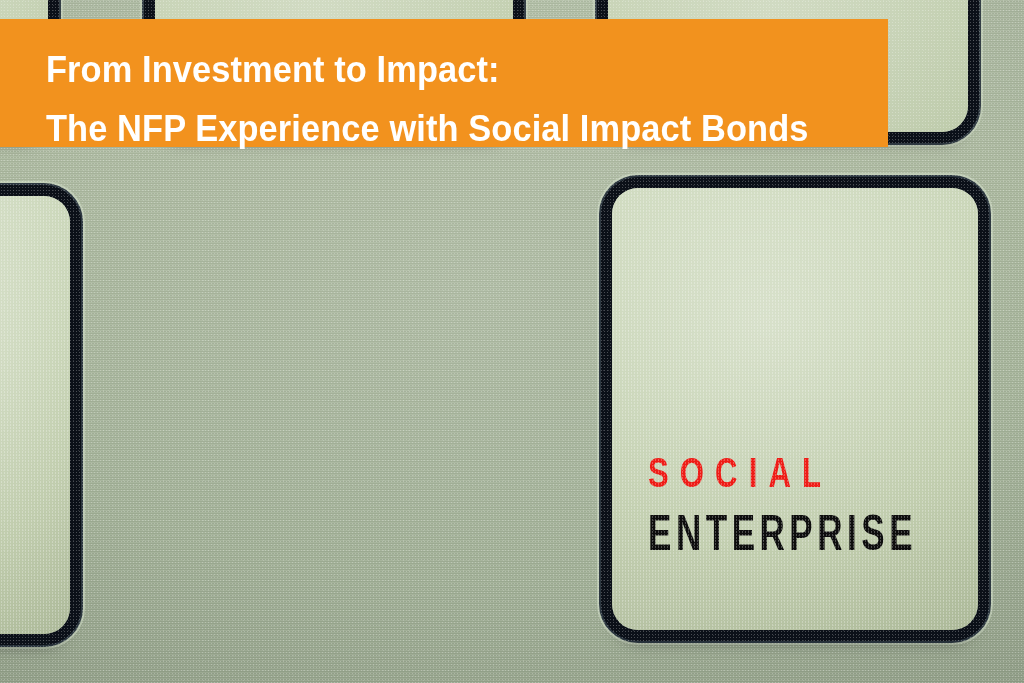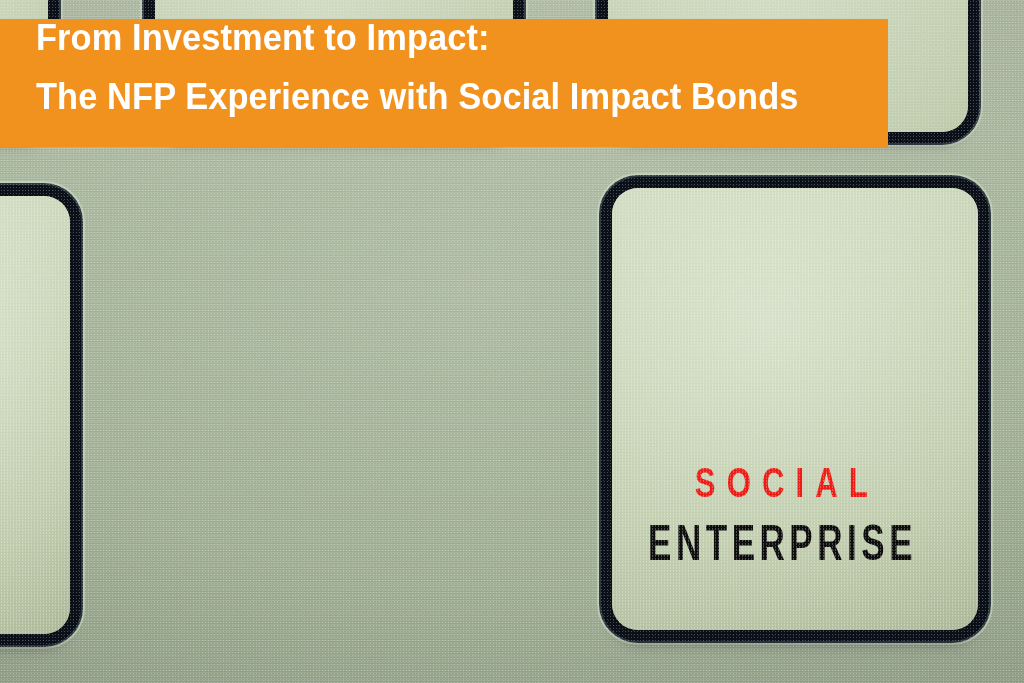--- a/index.html
+++ b/index.html
@@ -147,24 +147,23 @@
     font-size: 72px;
     font-weight: 400;
     letter-spacing: 1px;
     line-height: 1;
   }
 
   
   .social-stamp {
     position: absolute;
     left: 36px;
-    bottom: 62px;
+    bottom: 72px;
     width: 312px;
     user-select: none;
-    text-align: right;
   }
   .social-word {
     display: block;
     font-family: "Liberation Sans Narrow", "Liberation Sans", sans-serif;
     font-weight: 700;
     font-size: 42px;
     line-height: 1;
     letter-spacing: 15px;
     color: #ee1c16;
     transform: scaleX(0.74);
@@ -188,22 +187,22 @@
   
   .banner {
     position: absolute;
     left: 0;
     top: 19px;
     width: 888px;
     height: 128px;
     background: #f2921e;
     display: flex;
     flex-direction: column;
-    justify-content: flex-start;
-    padding-left: 36px;
+    justify-content: flex-end;
+    padding-left: 46px;
     box-sizing: border-box;
   }
   .banner-line {
     color: #ffffff;
     font-family: "Liberation Sans Narrow", "Liberation Sans", sans-serif;
     font-weight: 700;
     font-size: 37px;
     line-height: 1;
     white-space: nowrap;
     letter-spacing: 0.1px;

